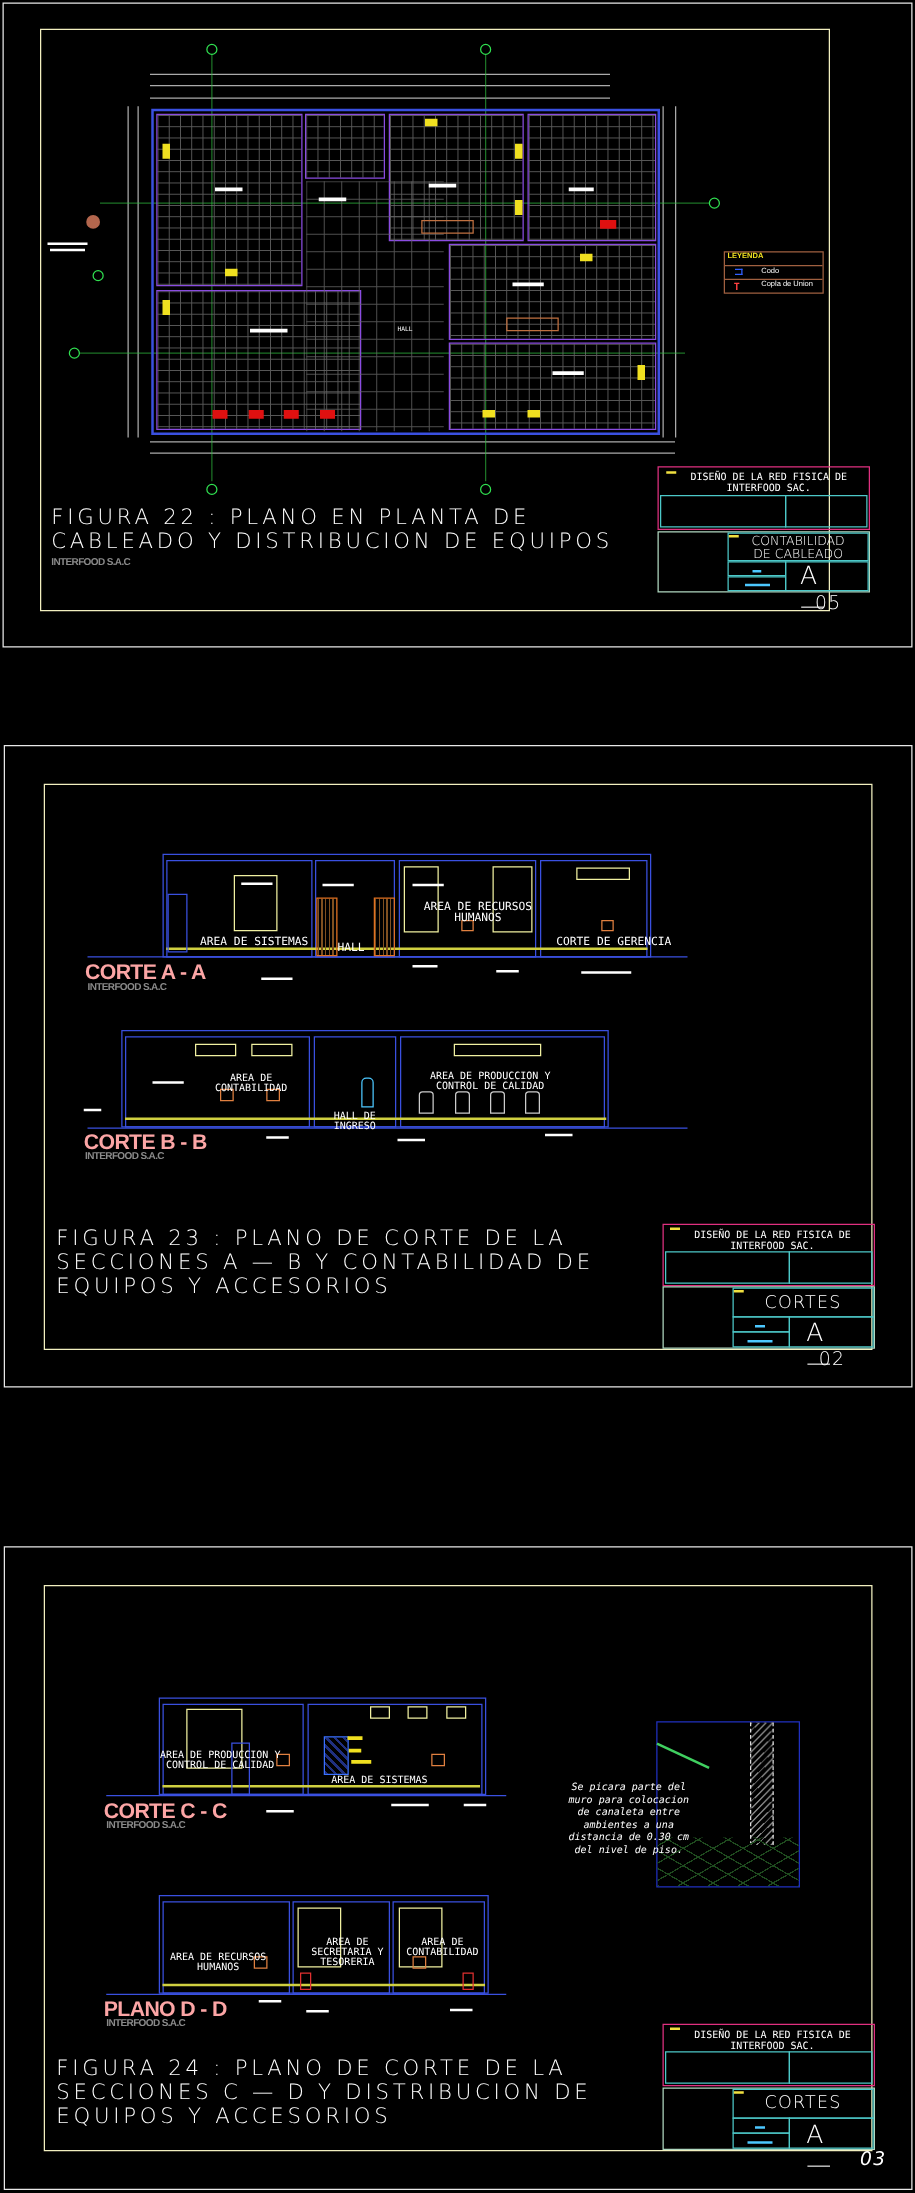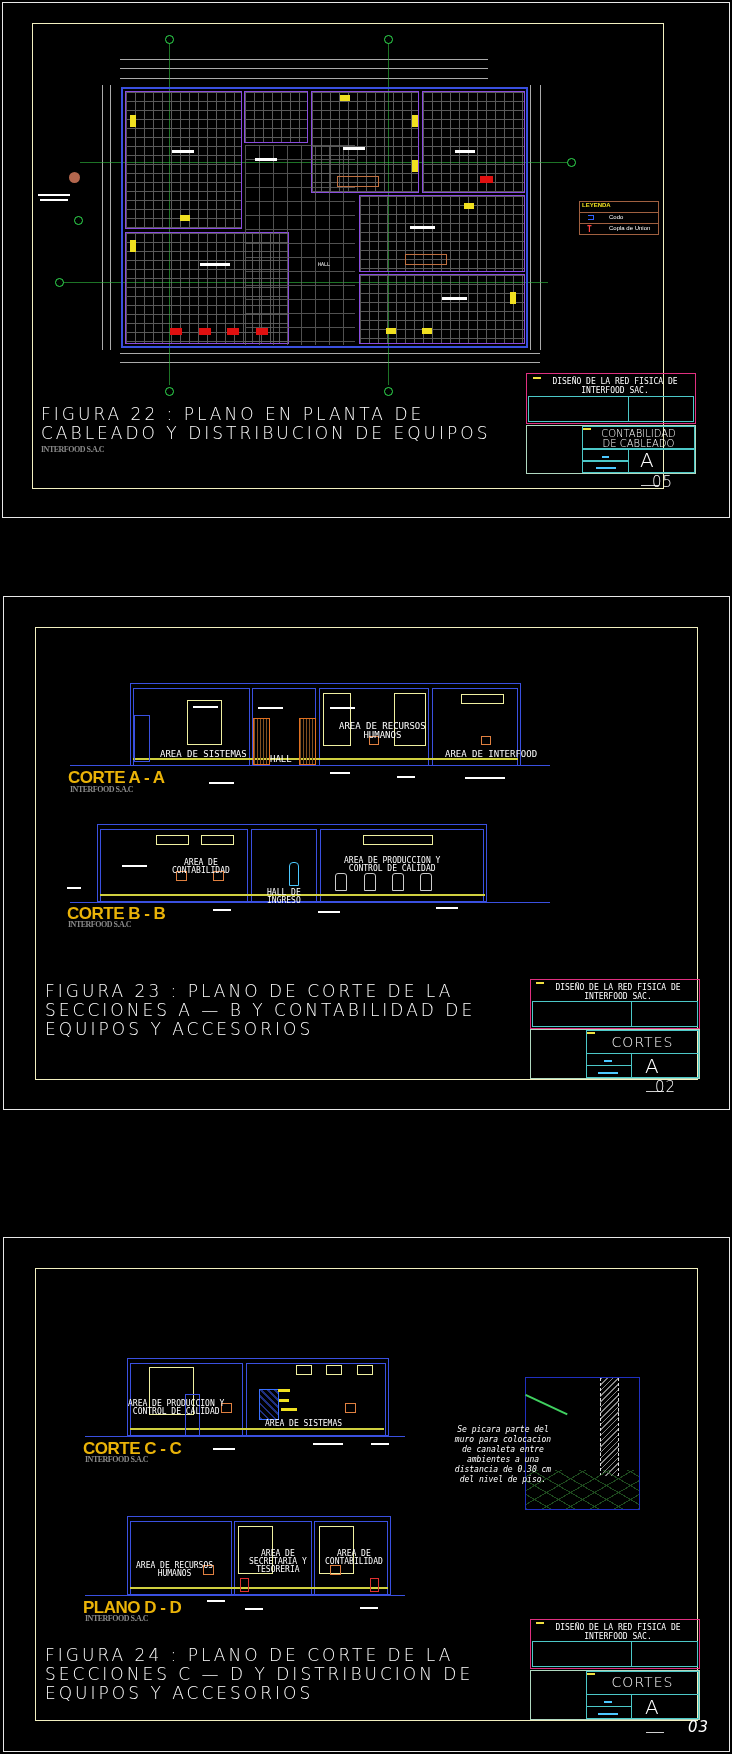--- a/index.html
+++ b/index.html
@@ -1,21 +1,21 @@
 <!DOCTYPE html>
 <html><head>
 <meta charset="utf-8">
 <style>
   html,body{margin:0;padding:0;background:#000;}
   body{width:732px;height:1754px;position:relative;overflow:hidden;font-family:"DejaVu Sans Mono",monospace;color:#fff;}
   .frame-outer{position:absolute;border:1.5px solid #e8e8e8;box-sizing:border-box;}
   .frame-inner{position:absolute;border:1.5px solid #f2f0c0;box-sizing:border-box;}
   .fig-title{position:absolute;font-family:"DejaVu Sans",sans-serif;font-weight:200;color:#fff;font-size:17px;letter-spacing:3px;line-height:21px;white-space:pre;}
-  .company{position:absolute;font-family:Liberation Serif, serif;font-weight:bold;color:#8a8a8a;font-size:8px;letter-spacing:-0.5px;}
-  .corte-label{position:absolute;font-family:"Liberation Sans",sans-serif;font-weight:bold;color:#eab308;font-size:17px;letter-spacing:-0.5px;}
+  .company{position:absolute;font-family:Liberation Sans, sans-serif;font-weight:bold;color:#8a8a8a;font-size:8px;letter-spacing:-0.5px;}
+  .corte-label{position:absolute;font-family:"Liberation Sans",sans-serif;font-weight:bold;color:#fca5a5;font-size:17px;letter-spacing:-0.5px;}
   .tb{position:absolute;}
   .tb-top{position:absolute;border:1.5px solid #e03080;box-sizing:border-box;}
   .tb-bottom{position:absolute;border:1.5px solid #b0d8c0;box-sizing:border-box;}
   .tb-cell{position:absolute;border:1px solid #4cc8c8;box-sizing:border-box;}
   .tb-project{position:absolute;font-family:"DejaVu Sans Mono",monospace;font-size:8px;color:#fff;text-align:center;line-height:9px;}
   .tb-tag{position:absolute;font-size:3px;color:#f0e040;background:#f0e040;height:2px;}
   .tb-sheet-name{position:absolute;font-family:"DejaVu Sans",sans-serif;color:#fff;text-align:center;font-weight:200;}
   .tb-sheet-id{position:absolute;font-family:"DejaVu Sans",sans-serif;color:#fff;font-size:20px;font-weight:200;letter-spacing:6px;}
   .tb-num{position:absolute;font-family:"DejaVu Sans",sans-serif;color:#fff;font-size:15px;font-weight:200;letter-spacing:1px;}
   .tiny{position:absolute;font-size:4px;color:#4cc8ff;background:#4cc8ff;height:2px;}
@@ -182,21 +182,21 @@
   <div class="lightfix" style="left:323px;top:693px;width:28px;height:53px;"></div>
   <div class="lightfix" style="left:394px;top:693px;width:32px;height:53px;"></div>
   <div class="lightfix" style="left:461px;top:694px;width:43px;height:10px;"></div>
   <div class="monitor" style="left:369px;top:736px;width:10px;height:9px;"></div>
   <div class="monitor" style="left:481px;top:736px;width:10px;height:9px;"></div>
   <div style="position:absolute;left:134px;top:715px;width:14px;height:45px;border:1px solid #3a50e0;"></div>
   <div class="room-label" style="left:160px;top:750px;font-size:9px;">AREA DE SISTEMAS</div>
   <div class="room-label" style="left:270px;top:755px;font-size:9px;">HALL</div>
   <div class="room-label" style="left:339px;top:722px;font-size:9px;line-height:9px;">AREA DE RECURSOS
 HUMANOS</div>
-  <div class="room-label" style="left:445px;top:750px;font-size:9px;">AREA DE INTERFOOD</div>
+  <div class="room-label" style="left:445px;top:750px;font-size:9px;">CORTE DE GERENCIA</div>
   <div class="lbl-bar" style="left:193px;top:706px;width:25px;height:2px;"></div>
   <div class="lbl-bar" style="left:258px;top:707px;width:25px;height:2px;"></div>
   <div class="lbl-bar" style="left:330px;top:707px;width:25px;height:2px;"></div>
   <div class="lbl-bar" style="left:209px;top:782px;width:25px;height:2px;"></div>
   <div class="lbl-bar" style="left:330px;top:772px;width:20px;height:2px;"></div>
   <div class="lbl-bar" style="left:397px;top:776px;width:18px;height:2px;"></div>
   <div class="lbl-bar" style="left:465px;top:777px;width:40px;height:2px;"></div>
   <div class="corte-label" style="left:68px;top:768px;">CORTE A - A</div>
   <div class="company" style="left:70px;top:785px;">INTERFOOD S.A.C</div>
 </div>

